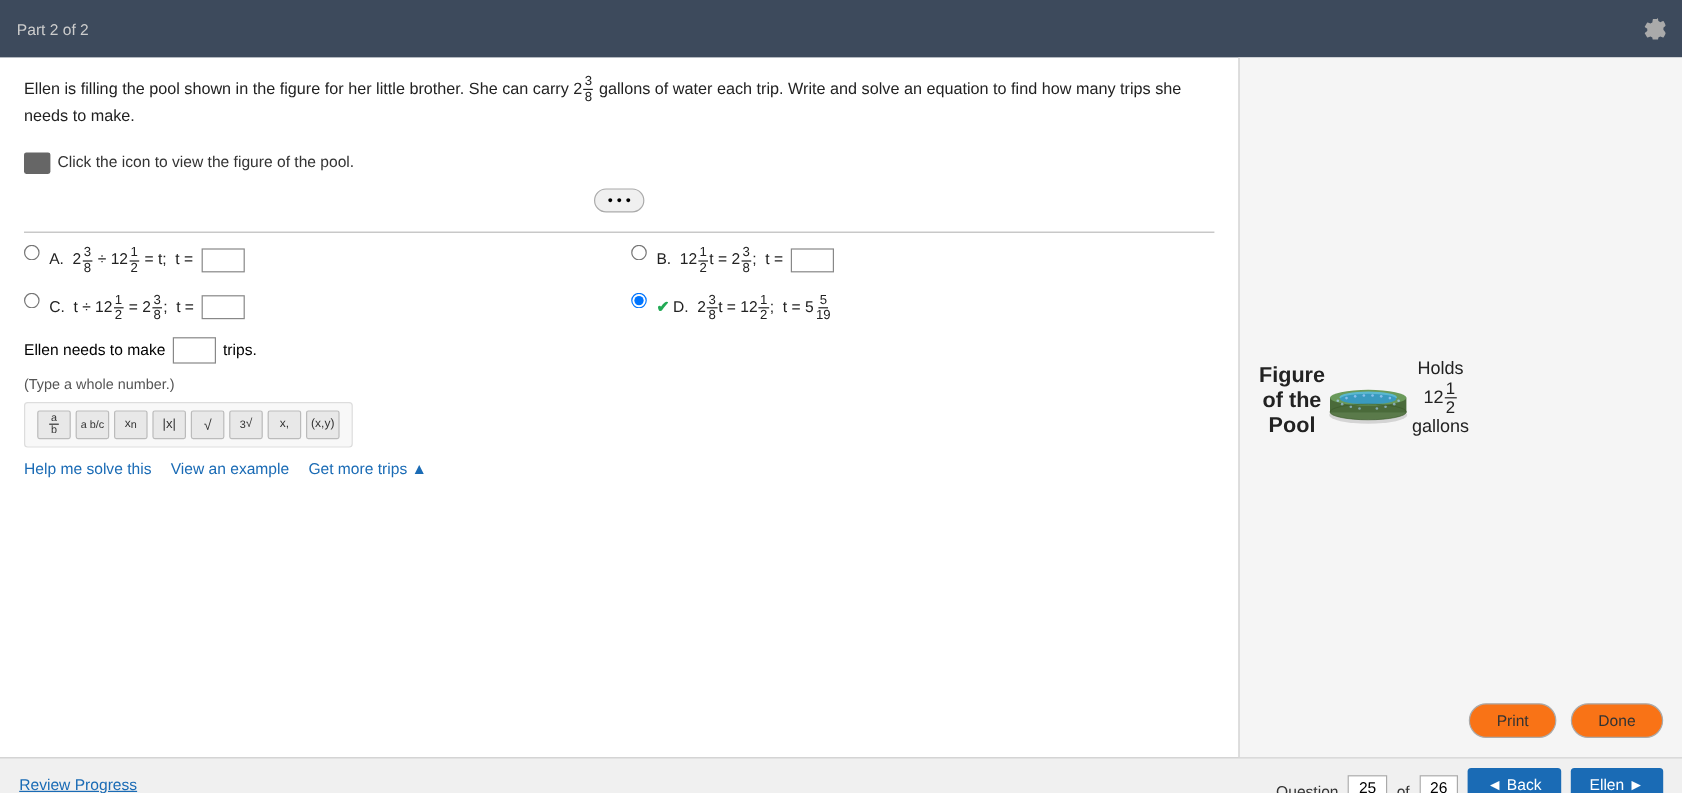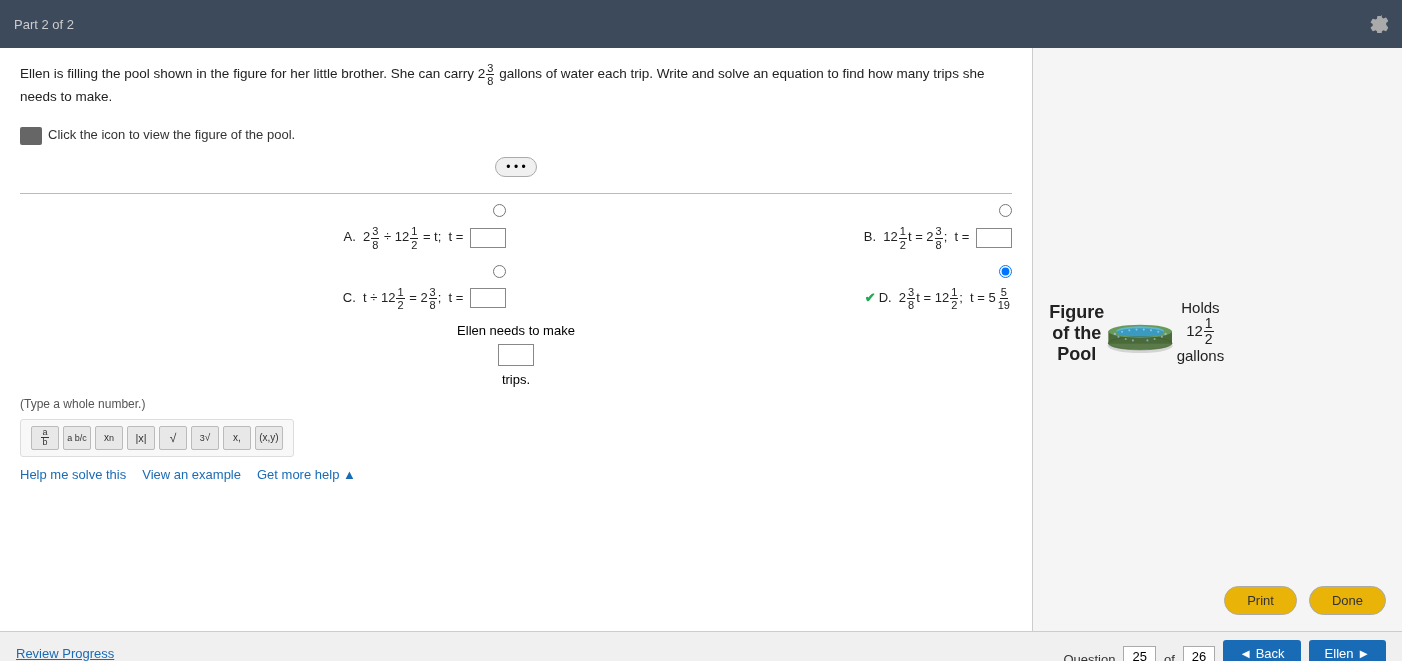--- a/index.html
+++ b/index.html
@@ -70,24 +70,23 @@
 
     .choices-grid {
       display: grid;
       grid-template-columns: 1fr 1fr;
       gap: 14px 20px;
       margin-bottom: 12px;
     }
 
     .choice-item {
       display: flex;
-      align-items: flex-end;
+      align-items: flex-start;
       gap: 8px;
       font-size: 13px;
-      flex-direction: column;
     }
 
     .choice-item input[type="radio"] {
       margin: 0;
       cursor: pointer;
     }
 
     .choice-label {
       font-size: 13px;
       color: #222;
@@ -108,21 +107,20 @@
       font-weight: bold;
       margin-right: 3px;
     }
 
     .answer-row {
       font-size: 13px;
       margin-bottom: 10px;
       display: flex;
       align-items: center;
       gap: 6px;
-      flex-direction: column;
     }
 
     .answer-row input[type="text"] {
       width: 36px;
       height: 22px;
       border: 1px solid #888;
       font-size: 13px;
       text-align: center;
     }
 
@@ -238,21 +236,21 @@
     }
 
     .panel-btns {
       display: flex;
       gap: 12px;
       margin-top: auto;
     }
 
     .panel-btn {
       border: 1px solid #aaa;
-      background: #eab308;
+      background: #f97316;
       padding: 6px 22px;
       border-radius: 20px;
       font-size: 13px;
       cursor: pointer;
       color: #333;
     }
 
     sup { font-size: 9px; vertical-align: super; }
 
     .frac {
@@ -394,21 +392,21 @@
       <button class="math-btn" style="font-size:11px;">|x|</button>
       <button class="math-btn" style="font-size:12px;">√</button>
       <button class="math-btn" style="font-size:10px;"><sup>3</sup>√</button>
       <button class="math-btn" style="font-size:10px;">x,</button>
       <button class="math-btn" style="font-size:10px;">(x,y)</button>
     </div>
 
     <div class="help-row">
       <a class="help-link">Help me solve this</a>
       <a class="help-link">View an example</a>
-      <a class="help-link">Get more help ▲</a>
+      <a class="help-link">Get more trips ▲</a>
     </div>
   </div>
 
   <div class="right-panel">
     <div class="figure-title">Figure of the Pool</div>
 
     <svg class="pool-visual" viewBox="0 0 200 130">
 
       <ellipse cx="100" cy="95" rx="90" ry="20" fill="#888" opacity="0.3"></ellipse>
 

